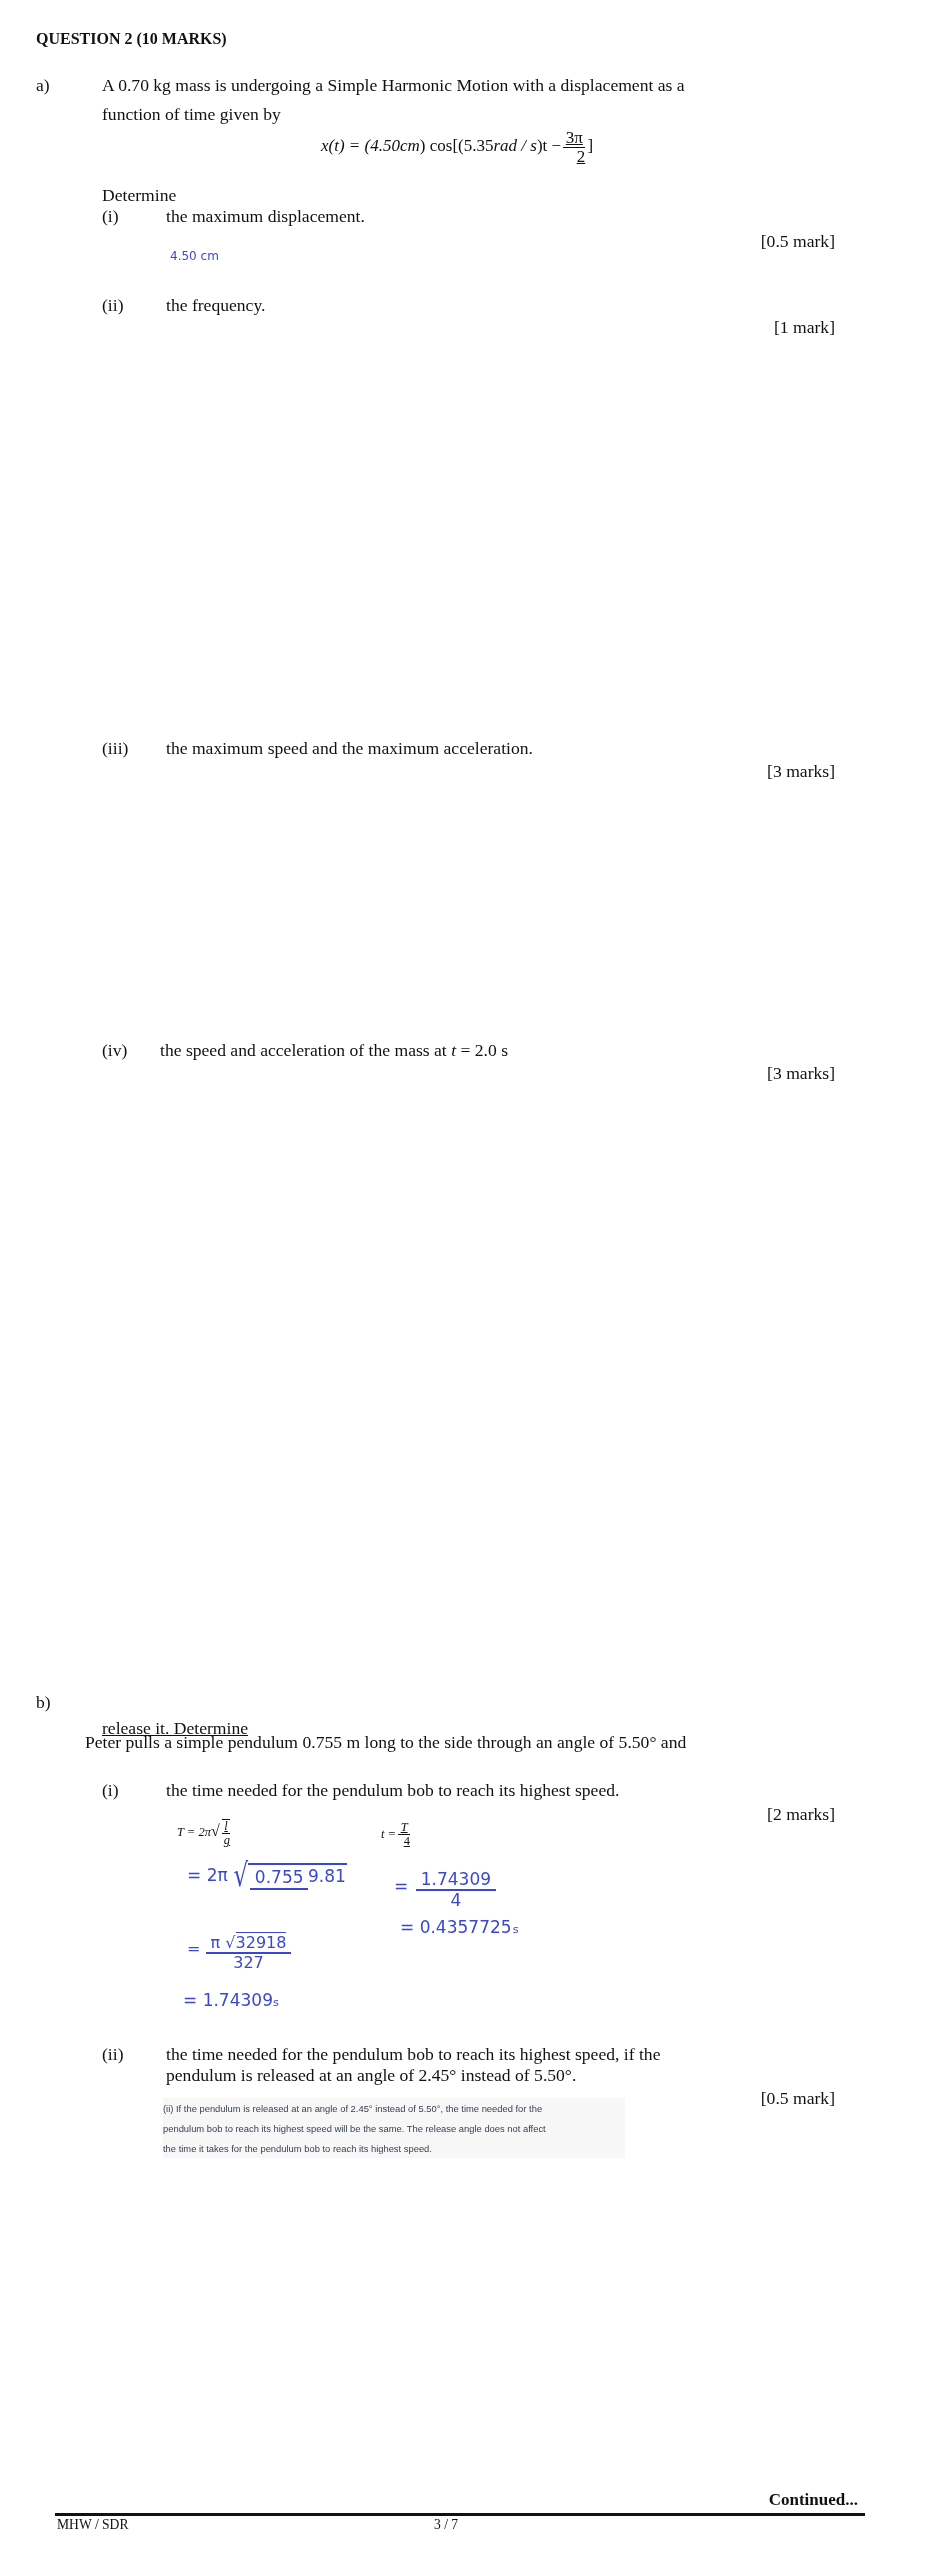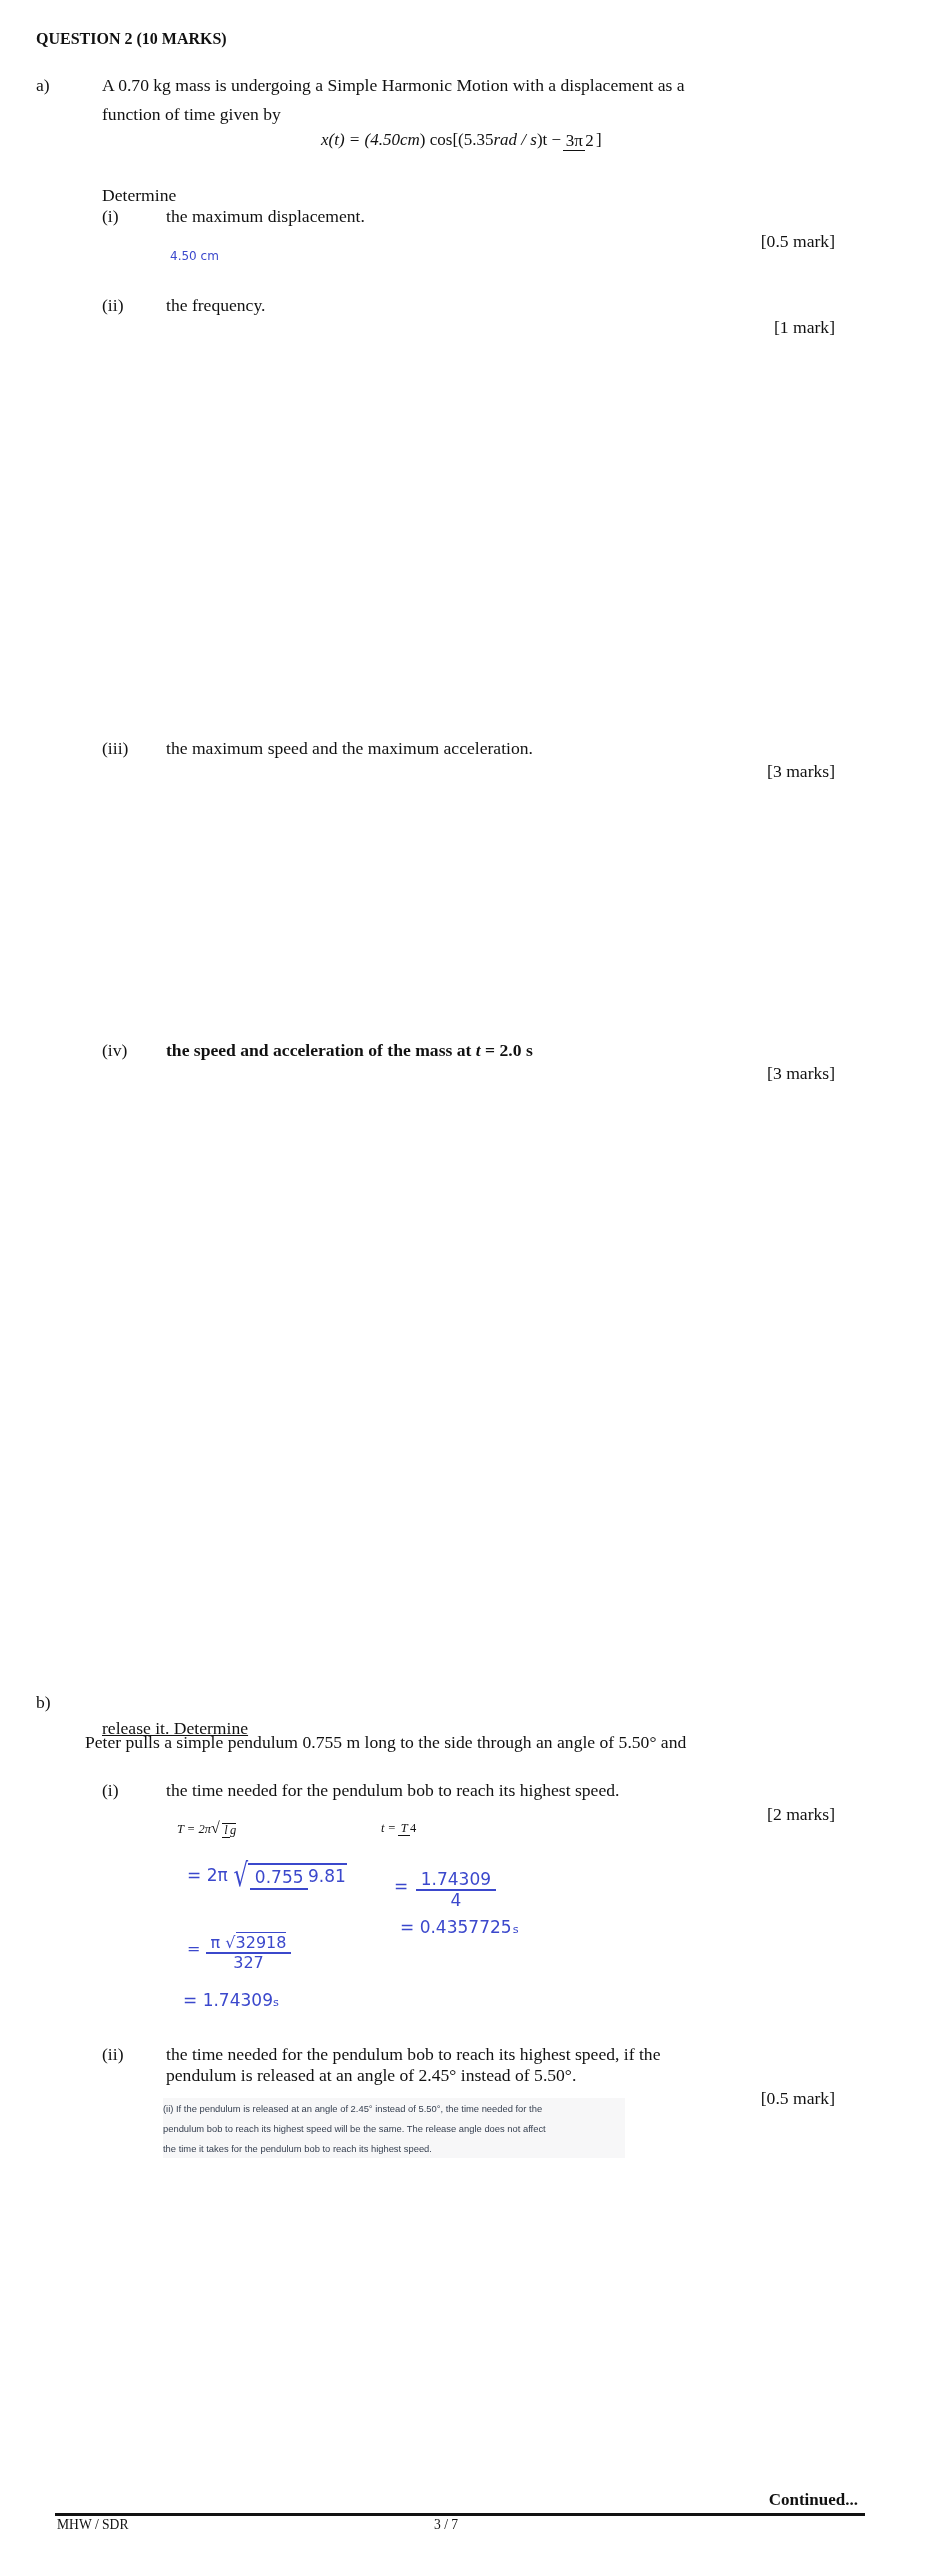--- a/index.html
+++ b/index.html
@@ -5,21 +5,21 @@
   html, body { margin: 0; padding: 0; background: #ffffff; }
   body { width: 953px; height: 2576px; position: relative; overflow: hidden;
          font-family: "Liberation Serif", "DejaVu Serif", serif; color: #111; }
   .abs { position: absolute; white-space: nowrap; }
   .body-text { font-size: 17.6px; line-height: 21px; }
   .title { font-size: 16px; font-weight: bold; }
   .mark { position: absolute; right: 118px; font-size: 17.6px; white-space: nowrap; }
   .hand { font-family: "DejaVu Sans", sans-serif; color: #3b48cc; position: absolute; white-space: nowrap; }
   .math { font-family: "Liberation Serif", serif; font-style: italic; }
   .upright { font-style: normal; }
-  .frac { display: inline-flex; flex-direction: row; align-items: flex-start; vertical-align: middle; margin: 0 2.3px; }
+  .frac { display: inline-flex; flex-direction: column; align-items: flex-end; vertical-align: middle; margin: 0 2.3px; text-decoration: underline; }
   .frac .num { border-bottom: 1.1px solid #111; padding: 0 2.3px; line-height: 1.05; }
   .frac .den { line-height: 1.05; }
   .hfrac { display: inline-flex; flex-direction: column; align-items: center; vertical-align: middle; }
   .hfrac .num { border-bottom: 2.8px solid #3b48cc; padding: 0 4.5px 1.1px; line-height: 1; margin-top: 10px; }
   .hfrac .den { line-height: 1.05; padding-top: 1.1px; }
   .sqrt { display: inline-block; border-top: 2.3px solid #3b48cc; padding: 1.1px 1.1px 0 2.3px; }
   .sqrt-sign { display: inline-block; transform: scaleY(1.4); }
   .answer-box { position: absolute; left: 163px; top: 2098px; width: 462px; height: 60px;
                 background: #f7f7f8; font-family: "Liberation Sans", "DejaVu Sans", sans-serif;
                 color: #374151; font-size: 9.4px; line-height: 20px; padding: 0; box-sizing: border-box; }
@@ -51,21 +51,21 @@
 
 <div class="abs body-text" style="left:102px; top:295px;">(ii)</div>
 <div class="abs body-text" style="left:166px; top:295px;">the frequency.</div>
 <div class="mark" style="top:317px;">[1 mark]</div>
 
 <div class="abs body-text" style="left:102px; top:738px;">(iii)</div>
 <div class="abs body-text" style="left:166px; top:738px;">the maximum speed and the maximum acceleration.</div>
 <div class="mark" style="top:761px;">[3 marks]</div>
 
 <div class="abs body-text" style="left:102px; top:1040px;">(iv)</div>
-<div class="abs body-text" style="left:166px; top:1040px;font-weight:bold;"><span>the speed and acceleration of the mass at </span><span class="math">t</span><span> = 2.0 s</span></div>
+<div class="abs body-text" style="left:160px; top:1040px;"><span>the speed and acceleration of the mass at </span><span class="math">t</span><span> = 2.0 s</span></div>
 <div class="mark" style="top:1063px;">[3 marks]</div>
 
 <div class="abs body-text" style="left:36px; top:1692px;">b)</div>
 <div class="abs body-text" style="left:85px; top:1692px;margin-top:40px;">Peter pulls a simple pendulum 0.755 m long to the side through an angle of 5.50° and</div>
 <div class="abs body-text" style="left:102px; top:1718px;text-decoration:underline;">release it. Determine</div>
 
 <div class="abs body-text" style="left:102px; top:1780px;">(i)</div>
 <div class="abs body-text" style="left:166px; top:1780px;">the time needed for the pendulum bob to reach its highest speed.</div>
 <div class="mark" style="top:1804px;">[2 marks]</div>
 

